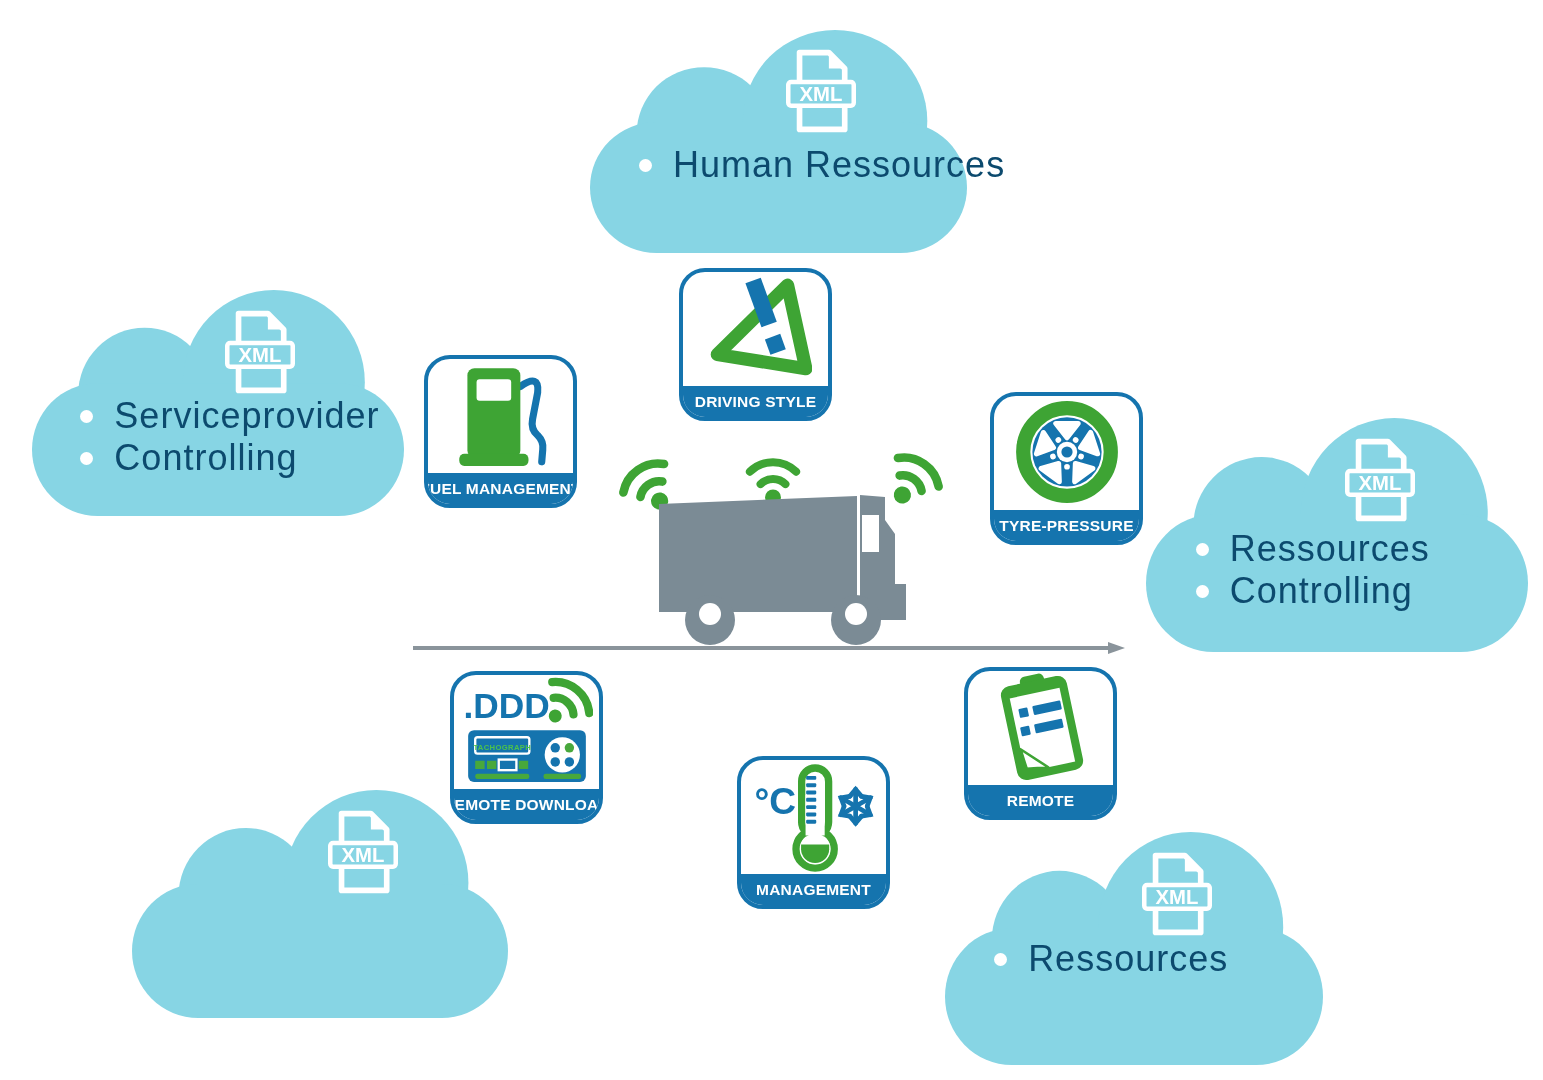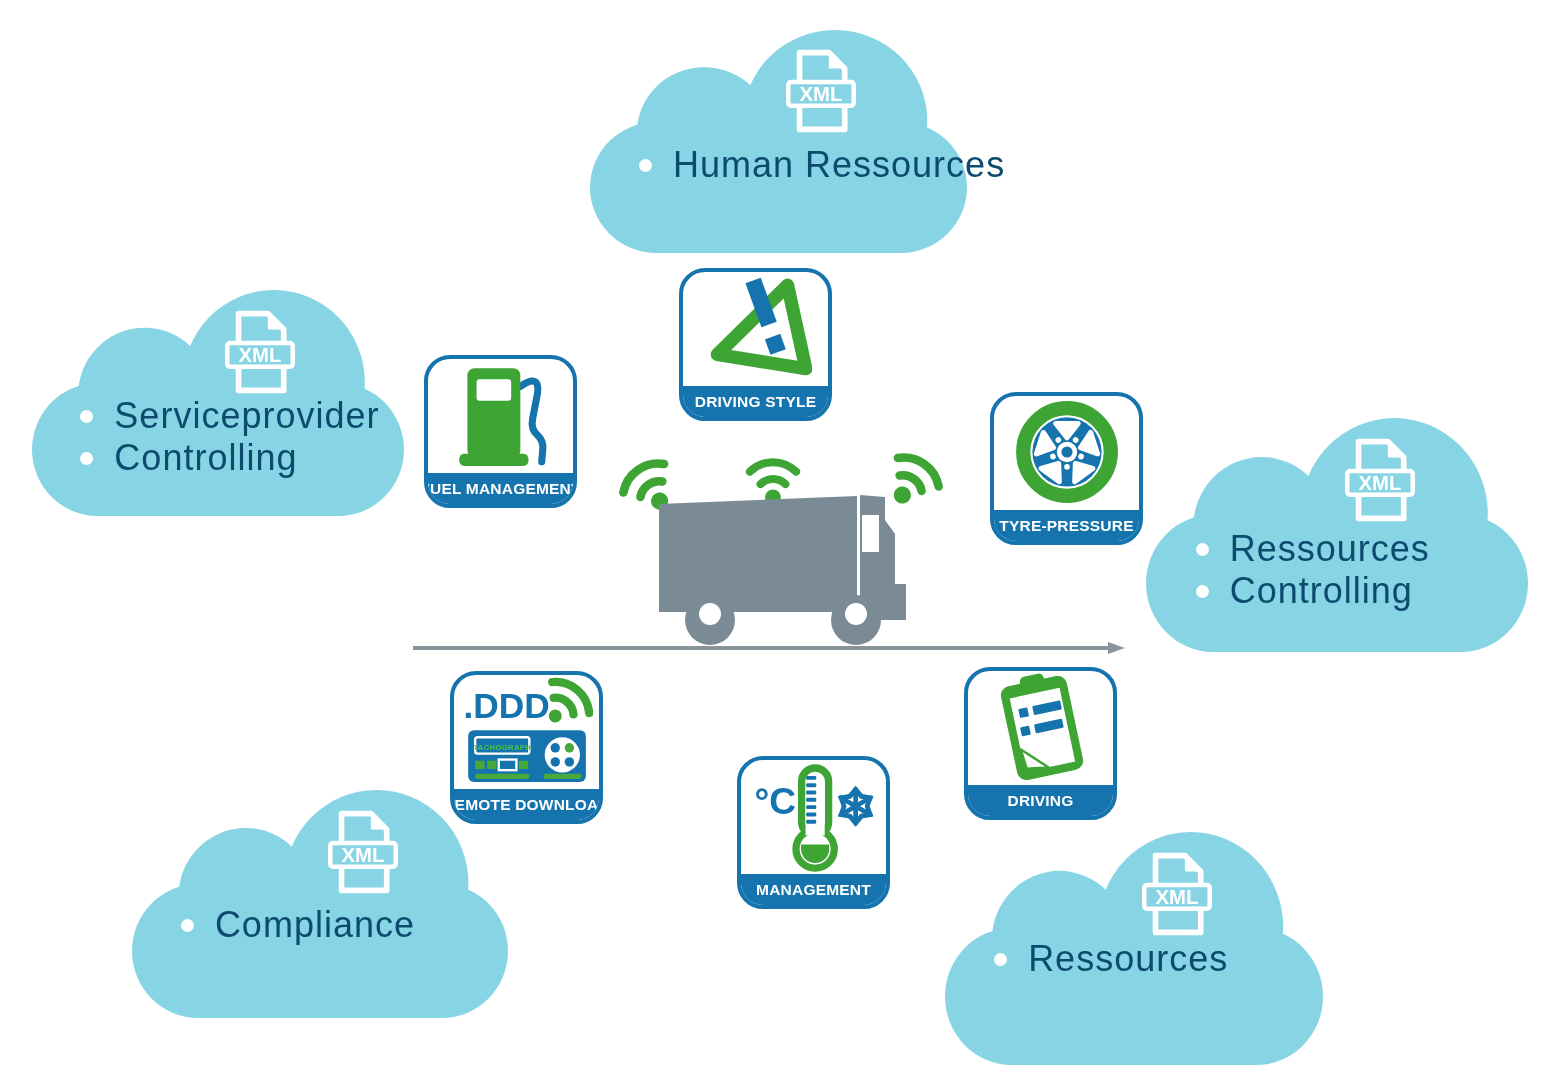--- a/index.html
+++ b/index.html
@@ -153,26 +153,20 @@
       </g>
     </svg>
     <div class="xml">
       <svg viewBox="0 0 62 76">
         <path d="M12,4 H38 L52,18 V72 H12 Z" fill="none" stroke="#fff" stroke-width="5" stroke-linejoin="round"></path>
         <path d="M38,4 V18 H52 Z" fill="#fff"></path>
         <rect x="2" y="30" width="58" height="21" rx="2.5" fill="#87D5E4" stroke="#fff" stroke-width="4"></rect>
         <text x="31" y="47" text-anchor="middle" font-size="18" font-weight="bold" fill="#fff">XML</text>
       </svg>
     </div>
-    <ul class="list">
-      <li class="item">
-        <span class="dot"></span>
-        <span class="txt">Compliance</span>
-      </li>
-    </ul>
   </div>
 
   <div class="cloud cloud--erp">
     <svg class="cloud-svg" viewBox="0 0 380 230" preserveAspectRatio="none">
       <g fill="#87D5E4">
         <circle cx="115" cy="108" r="68"></circle>
           <circle cx="247" cy="95" r="93"></circle>
         <rect x="0" y="96" width="380" height="134" rx="67"></rect>
       </g>
     </svg>
@@ -333,21 +327,21 @@
           <g fill="#1574AE">
             <rect x="37" y="32" width="9" height="9" rx="1"></rect>
             <rect x="51" y="32" width="28" height="9" rx="1"></rect>
             <rect x="35" y="50" width="9" height="9" rx="1"></rect>
             <rect x="49" y="50" width="28" height="9" rx="1"></rect>
           </g>
         </g>
       </svg>
     </div>
     <div class="banner">
-      <span>DRIVING</span>
+      <span>REMOTE</span>
     </div>
   </div>
 
   <div class="wifi wifi--l">
     <svg viewBox="0 0 90 90">
       <circle cx="45" cy="68" r="9" fill="#3EA434"></circle>
       <g fill="none" stroke="#3EA434" stroke-width="9" stroke-linecap="round">
         <path d="M31,53 a20,20 0 0 1 28,0"></path>
         <path d="M19,39 a37,37 0 0 1 52,0"></path>
       </g>

